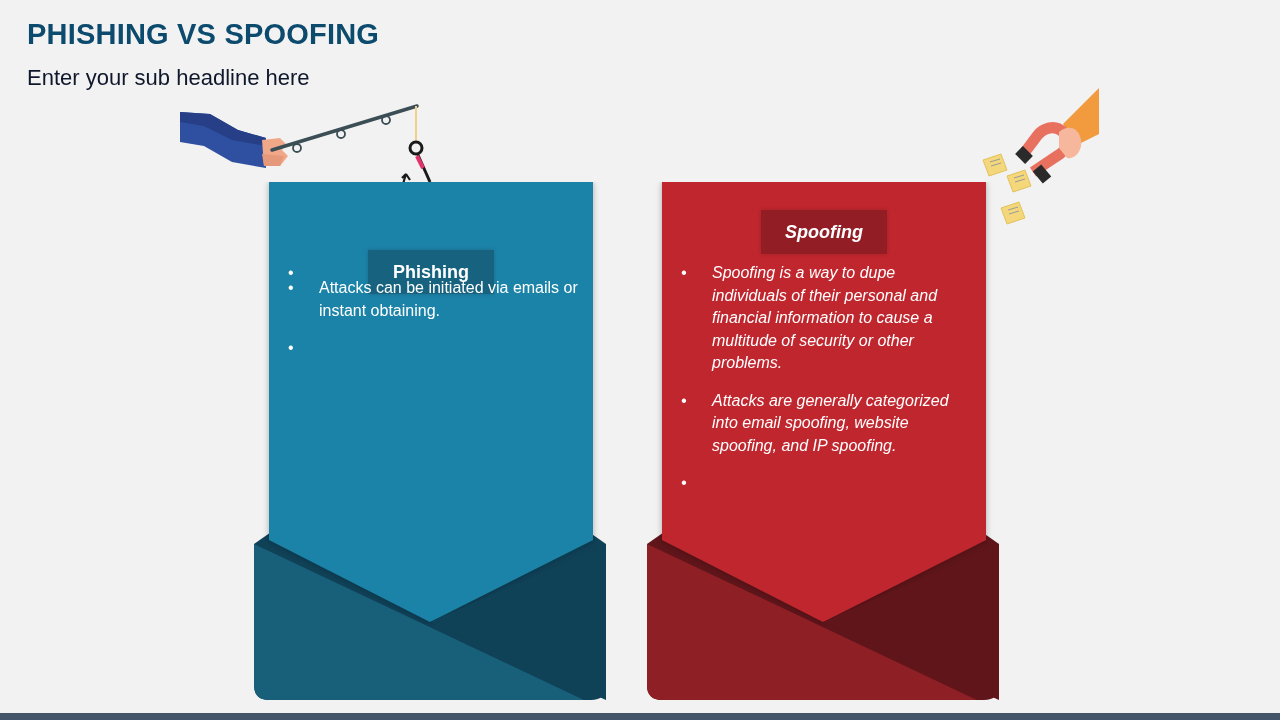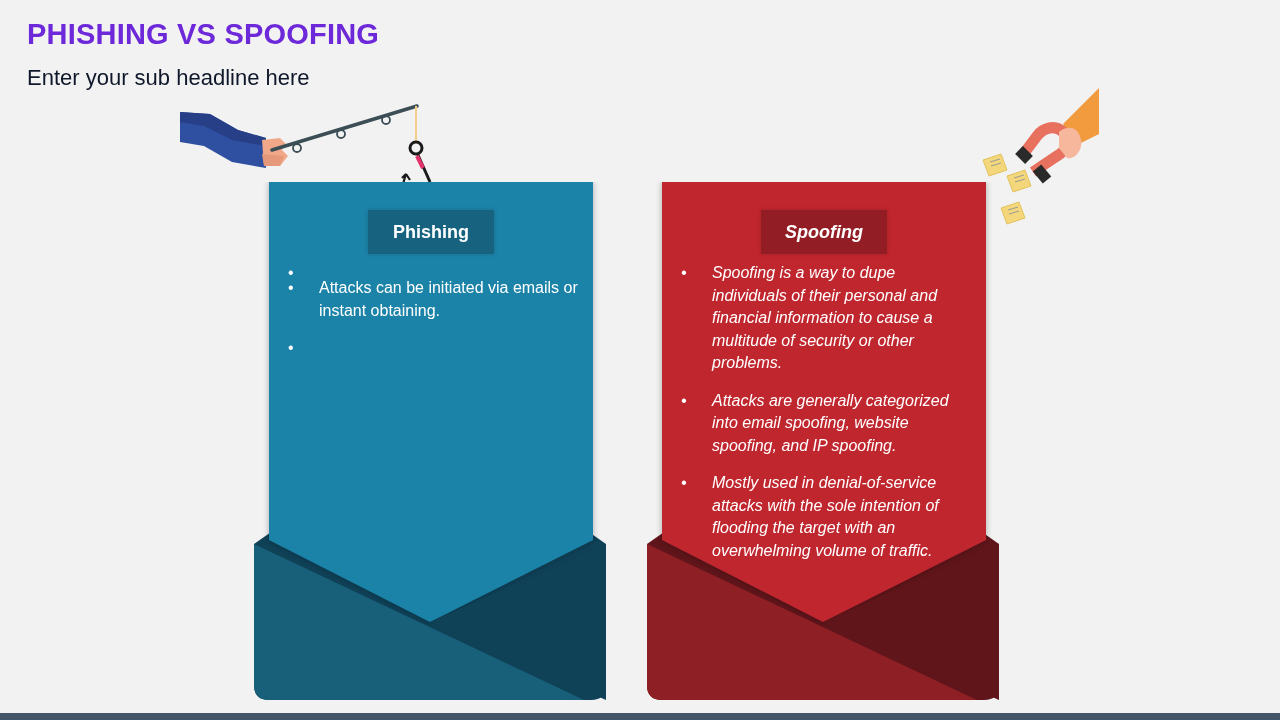--- a/index.html
+++ b/index.html
@@ -3,21 +3,21 @@
 <meta charset="utf-8">
 <style>
   html, body { margin: 0; padding: 0; }
   body {
     width: 1280px; height: 720px; overflow: hidden; position: relative;
     background: #f2f2f2;
     font-family: "Liberation Sans", "DejaVu Sans", sans-serif;
   }
   .title {
     position: absolute; left: 27px; top: 18px;
-    font-size: 29px; font-weight: bold; color: #6d28d9; letter-spacing: 0.2px;
+    font-size: 29px; font-weight: bold; color: #0c4a6e; letter-spacing: 0.2px;
   }
   .subtitle {
     position: absolute; left: 27px; top: 65px;
     font-size: 22px; color: #0f172a;
   }
   .footer-bar {
     position: absolute; left: 0; top: 713px; width: 1280px; height: 7px;
     background: #44556a;
   }
   .card { position: absolute; top: 182px; width: 352px; height: 519px; }
@@ -102,21 +102,21 @@
 
     <path d="M0 362 L20 348 L332 348 L352 362 L352 503 Q352 518 337 518 L15 518 Q0 518 0 503 Z" fill="#0f4157"></path>
 
     <path d="M15 0 L339 0 L339 358 L176 440 L15 358 Z" fill="#1d83a8" filter="url(#sh1)"></path>
 
     <path d="M352 362 L176 440 L352 518 Z" fill="#0f4157"></path>
 
     <path d="M0 362 L330 518 L15 518 Q0 518 0 503 Z" fill="#185f7a"></path>
   </svg>
   <div class="letter">
-    <div class="badge" style="background:#17637f;">Phishing</div>
+    <div class="badge" style="background:#17637f;margin-top:40px;">Phishing</div>
     <ul class="bullets">
       <li><span class="dot">•</span></li>
       <li><span class="dot">•</span><span>Attacks can be initiated  via emails or instant obtaining.</span></li>
       <li><span class="dot">•</span></li>
     </ul>
   </div>
 </div>
 
 <div class="card" style="left:647px;font-style:italic;">
   <svg class="env" width="352" height="519" viewBox="0 0 352 519">
@@ -128,18 +128,18 @@
     <path d="M0 362 L20 348 L332 348 L352 362 L352 503 Q352 518 337 518 L15 518 Q0 518 0 503 Z" fill="#5f151a"></path>
     <path d="M15 0 L339 0 L339 358 L176 440 L15 358 Z" fill="#c0272f" filter="url(#sh2)"></path>
     <path d="M352 362 L176 440 L352 518 Z" fill="#5f151a"></path>
     <path d="M0 362 L330 518 L15 518 Q0 518 0 503 Z" fill="#8d1f25"></path>
   </svg>
   <div class="letter">
     <div class="badge" style="background:#921d24;">Spoofing</div>
     <ul class="bullets">
       <li><span class="dot">•</span><span>Spoofing is a way to dupe individuals of their personal and financial information to cause a multitude of security or other problems.</span></li>
       <li><span class="dot">•</span><span>Attacks are generally categorized into email spoofing, website spoofing, and IP spoofing.</span></li>
-      <li><span class="dot">•</span><span>Mostly used in denial-of-service attacks with the sole intention of flooding the target with an overwhelming volume of traffic.</span></li>
+      <li><span class="dot">•</span></li>
     </ul>
   </div>
 </div>
 
 <div class="footer-bar"></div>
 
 </body></html>

